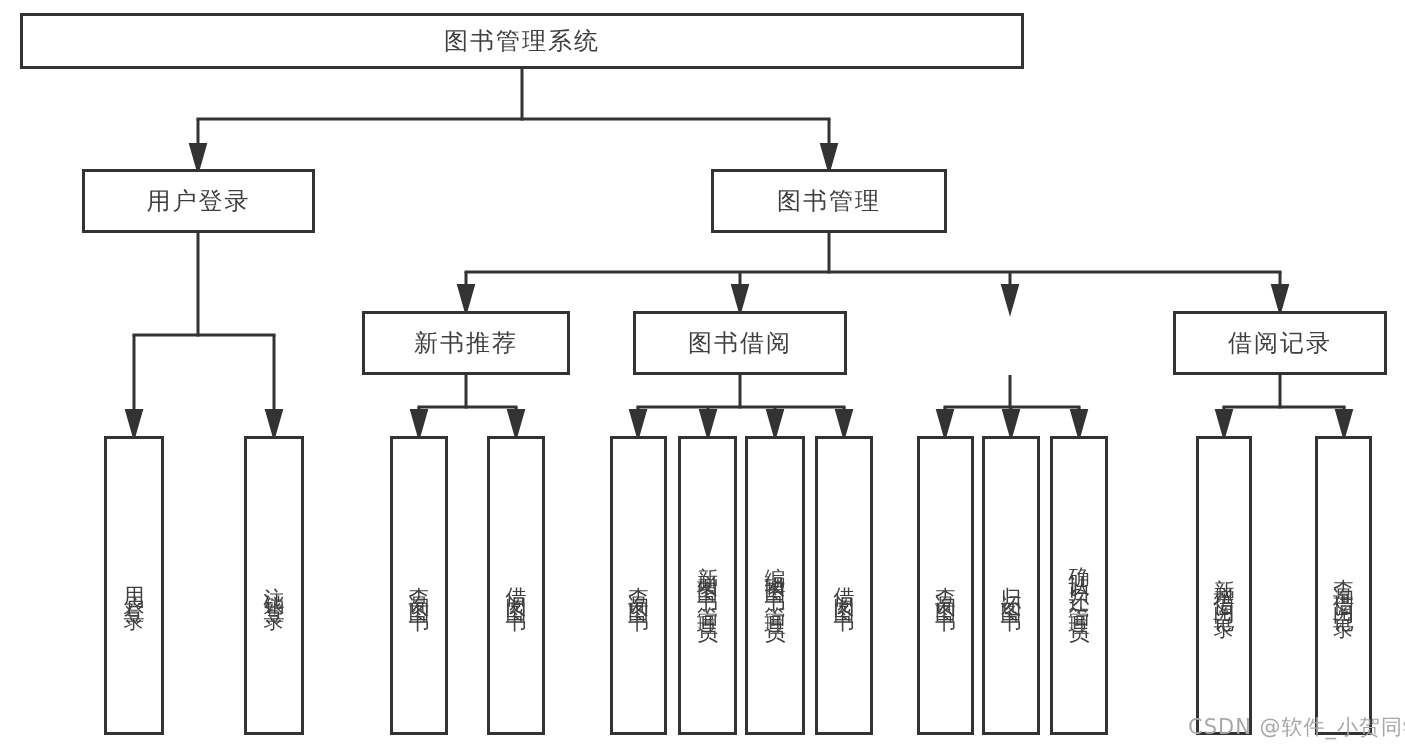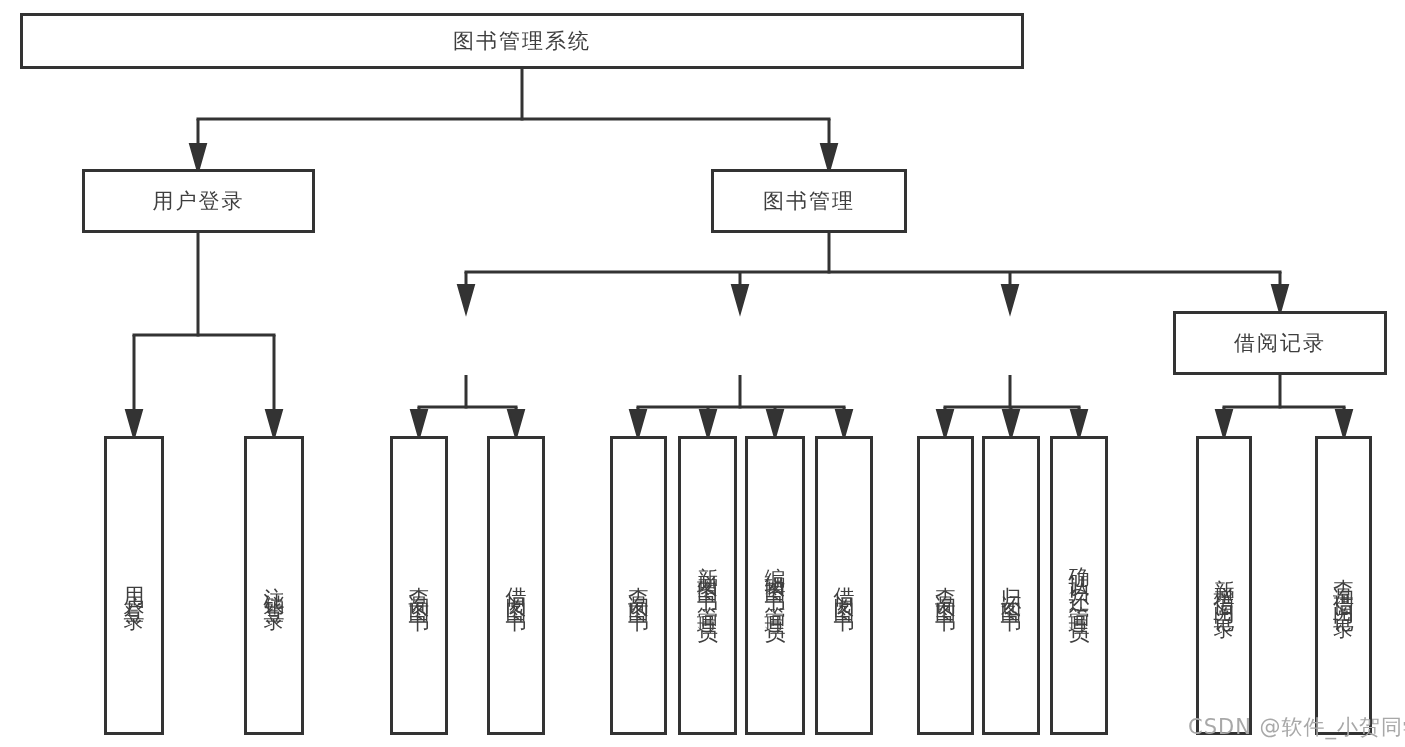--- a/index.html
+++ b/index.html
@@ -15,21 +15,21 @@
   .connectors{position:absolute;left:0;top:0;width:1405px;height:747px}
   .connectors line{stroke:var(--line);stroke-width:3}
   .connectors polygon{fill:var(--line);stroke:var(--line);stroke-width:2;stroke-linejoin:miter}
   .box{
     position:absolute;
     border:3px solid var(--line);
     background:#ffffff;
     display:flex;align-items:center;justify-content:center;
     color:var(--text);
   }
-  .hlabel{font-size:21px;letter-spacing:2px;white-space:nowrap}
+  .hlabel{font-size:24px;letter-spacing:2px;white-space:nowrap}
   .leaf{top:436px;height:299px}
   .vlabel{
     writing-mode:vertical-rl;
     text-orientation:mixed;
     font-size:21px;
     line-height:1.05;
     letter-spacing:8px;
     white-space:nowrap;
   }
   .watermark{
@@ -119,24 +119,30 @@
     </g>
   </svg>
 
   <div class="box" style="left:20px;top:13px;width:1004px;height:56px">
     <span class="hlabel">图书管理系统</span>
   </div>
 
   <div class="box" style="left:82px;top:169px;width:233px;height:64px">
     <span class="hlabel">用户登录</span>
   </div>
-  <div class="box" style="left:711px;top:169px;width:196px;height:64px">
+  <div class="box" style="left:711px;top:169px;width:236px;height:64px">
     <span class="hlabel">图书管理</span>
   </div>
 
+  <div class="box" style="left:362px;top:311px;width:208px;height:64px">
+    <span class="hlabel">新书推荐</span>
+  </div>
+  <div class="box" style="left:633px;top:311px;width:214px;height:64px">
+    <span class="hlabel">图书借阅</span>
+  </div>
   <div class="box" style="left:1173px;top:311px;width:214px;height:64px">
     <span class="hlabel">借阅记录</span>
   </div>
 
   <div class="box leaf" style="left:104px;width:60px">
     <span class="vlabel">用户登录</span>
   </div>
   <div class="box leaf" style="left:244px;width:60px">
     <span class="vlabel">注销登录</span>
   </div>

